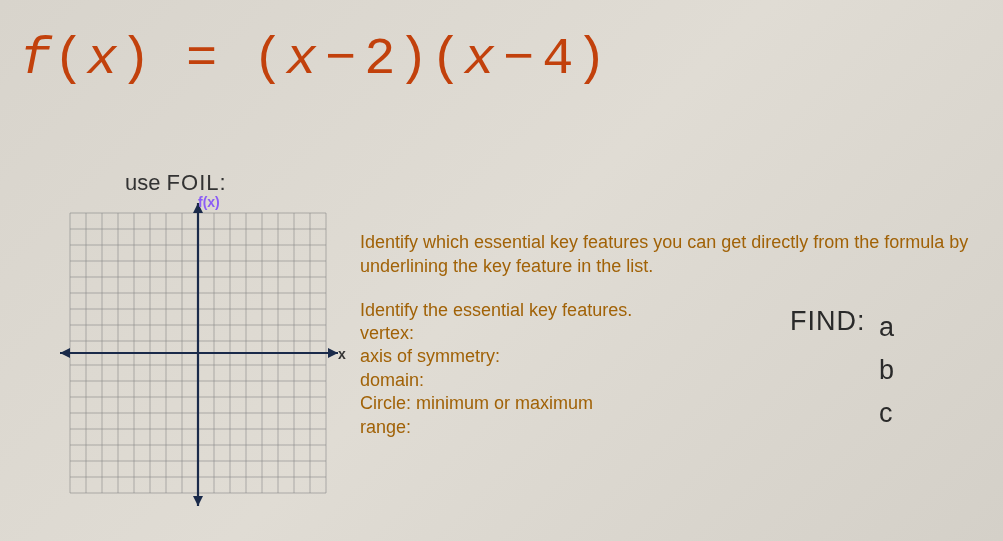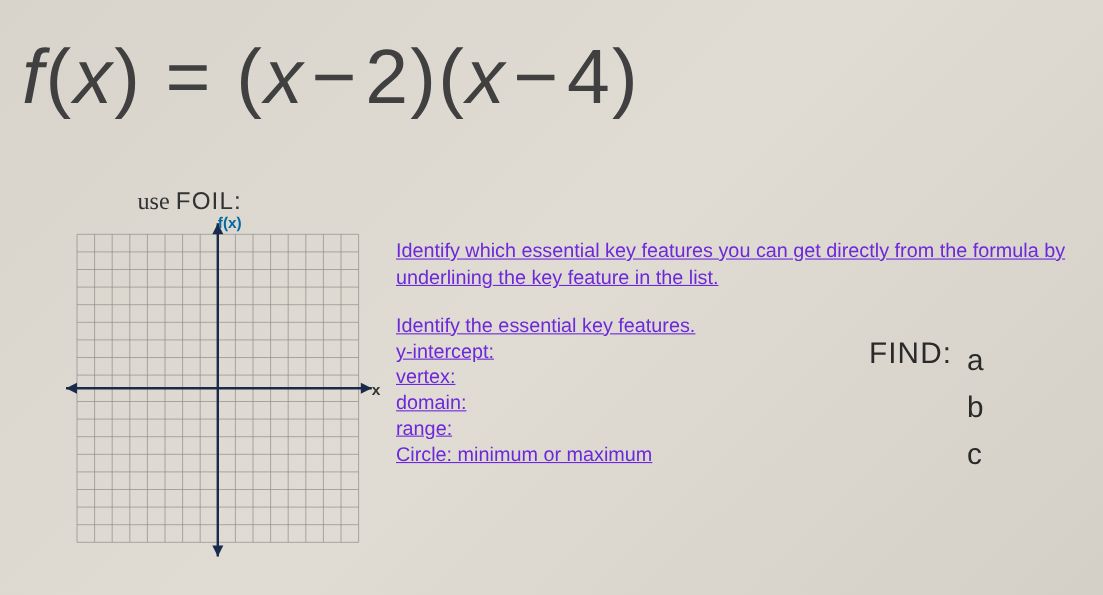--- a/index.html
+++ b/index.html
@@ -6,77 +6,76 @@
     body {
       width: 1003px;
       height: 541px;
       background: linear-gradient(135deg, #d8d4cc 0%, #e0dcd4 50%, #d4d0c8 100%);
       font-family: Arial, Helvetica, sans-serif;
       color: #2a2a2a;
       position: relative;
       overflow: hidden;
     }
     .equation {
-      font-family: Liberation Sans, sans-serif;
+      font-family: Liberation Mono, monospace;
       font-style: italic;
-      font-size: 70px;
+      font-size: 52px;
       font-weight: 500;
-      color: #404040;
+      color: #c2410c;
       position: absolute;
       top: 30px;
       left: 20px;
       letter-spacing: 2px;
     }
     .equation .paren { font-style: normal; }
     .equation .minus { font-style: normal; padding: 0 6px; }
     .equation .num { font-style: normal; }
     
     .foil-label {
       position: absolute;
       top: 170px;
       left: 125px;
       font-size: 22px;
       color: #333;
     }
-    .foil-label .use { font-family: Liberation Serif, serif; }
+    .foil-label .use { font-family: Liberation Sans, sans-serif; }
     .foil-label .foil { font-family: Arial; letter-spacing: 1px; }
     
     .graph-container {
       position: absolute;
       top: 198px;
       left: 60px;
       width: 280px;
       height: 310px;
     }
     .axis-label-y {
       position: absolute;
       top: -4px;
       left: 138px;
       font-size: 14px;
       font-weight: bold;
-      color: #0369a1;
+      color: #8b5cf6;
     }
     .axis-label-x {
       position: absolute;
       top: 148px;
       left: 278px;
       font-size: 14px;
       font-weight: bold;
       color: #333;
     }
     
     .instructions {
       position: absolute;
-      top: 216px;
+      top: 230px;
       left: 360px;
       width: 620px;
       font-size: 18px;
-      color: #6d28d9;
+      color: #a16207;
       line-height: 1.35;
-      text-decoration: underline;
     }
     .instructions .intro {
       margin-bottom: 20px;
     }
     .features-block {
       margin-top: 8px;
     }
     .features-block .title { margin-bottom: 0; }
     .features-block div { line-height: 1.3; }
     
@@ -163,25 +162,25 @@
       <polygon points="138,5 133,15 143,15"></polygon>
       <polygon points="138,308 133,298 143,298"></polygon>
     </g>
   </svg>
 </div>
 
 <div class="instructions">
   <div class="intro">Identify which essential key features you can get directly from the formula by underlining the key feature in the list.</div>
   <div class="features-block">
     <div class="title">Identify the essential key features.</div>
-    <div>y-intercept:</div>
     <div>vertex:</div>
+    <div>axis of symmetry:</div>
     <div>domain:</div>
+    <div>Circle: minimum or maximum</div>
     <div>range:</div>
-    <div>Circle: minimum or maximum</div>
   </div>
 </div>
 
 <div class="find-block">
   <span class="find-label">FIND:</span>
   <span class="abc">
     <div>a</div>
     <div>b</div>
     <div>c</div>
   </span>

